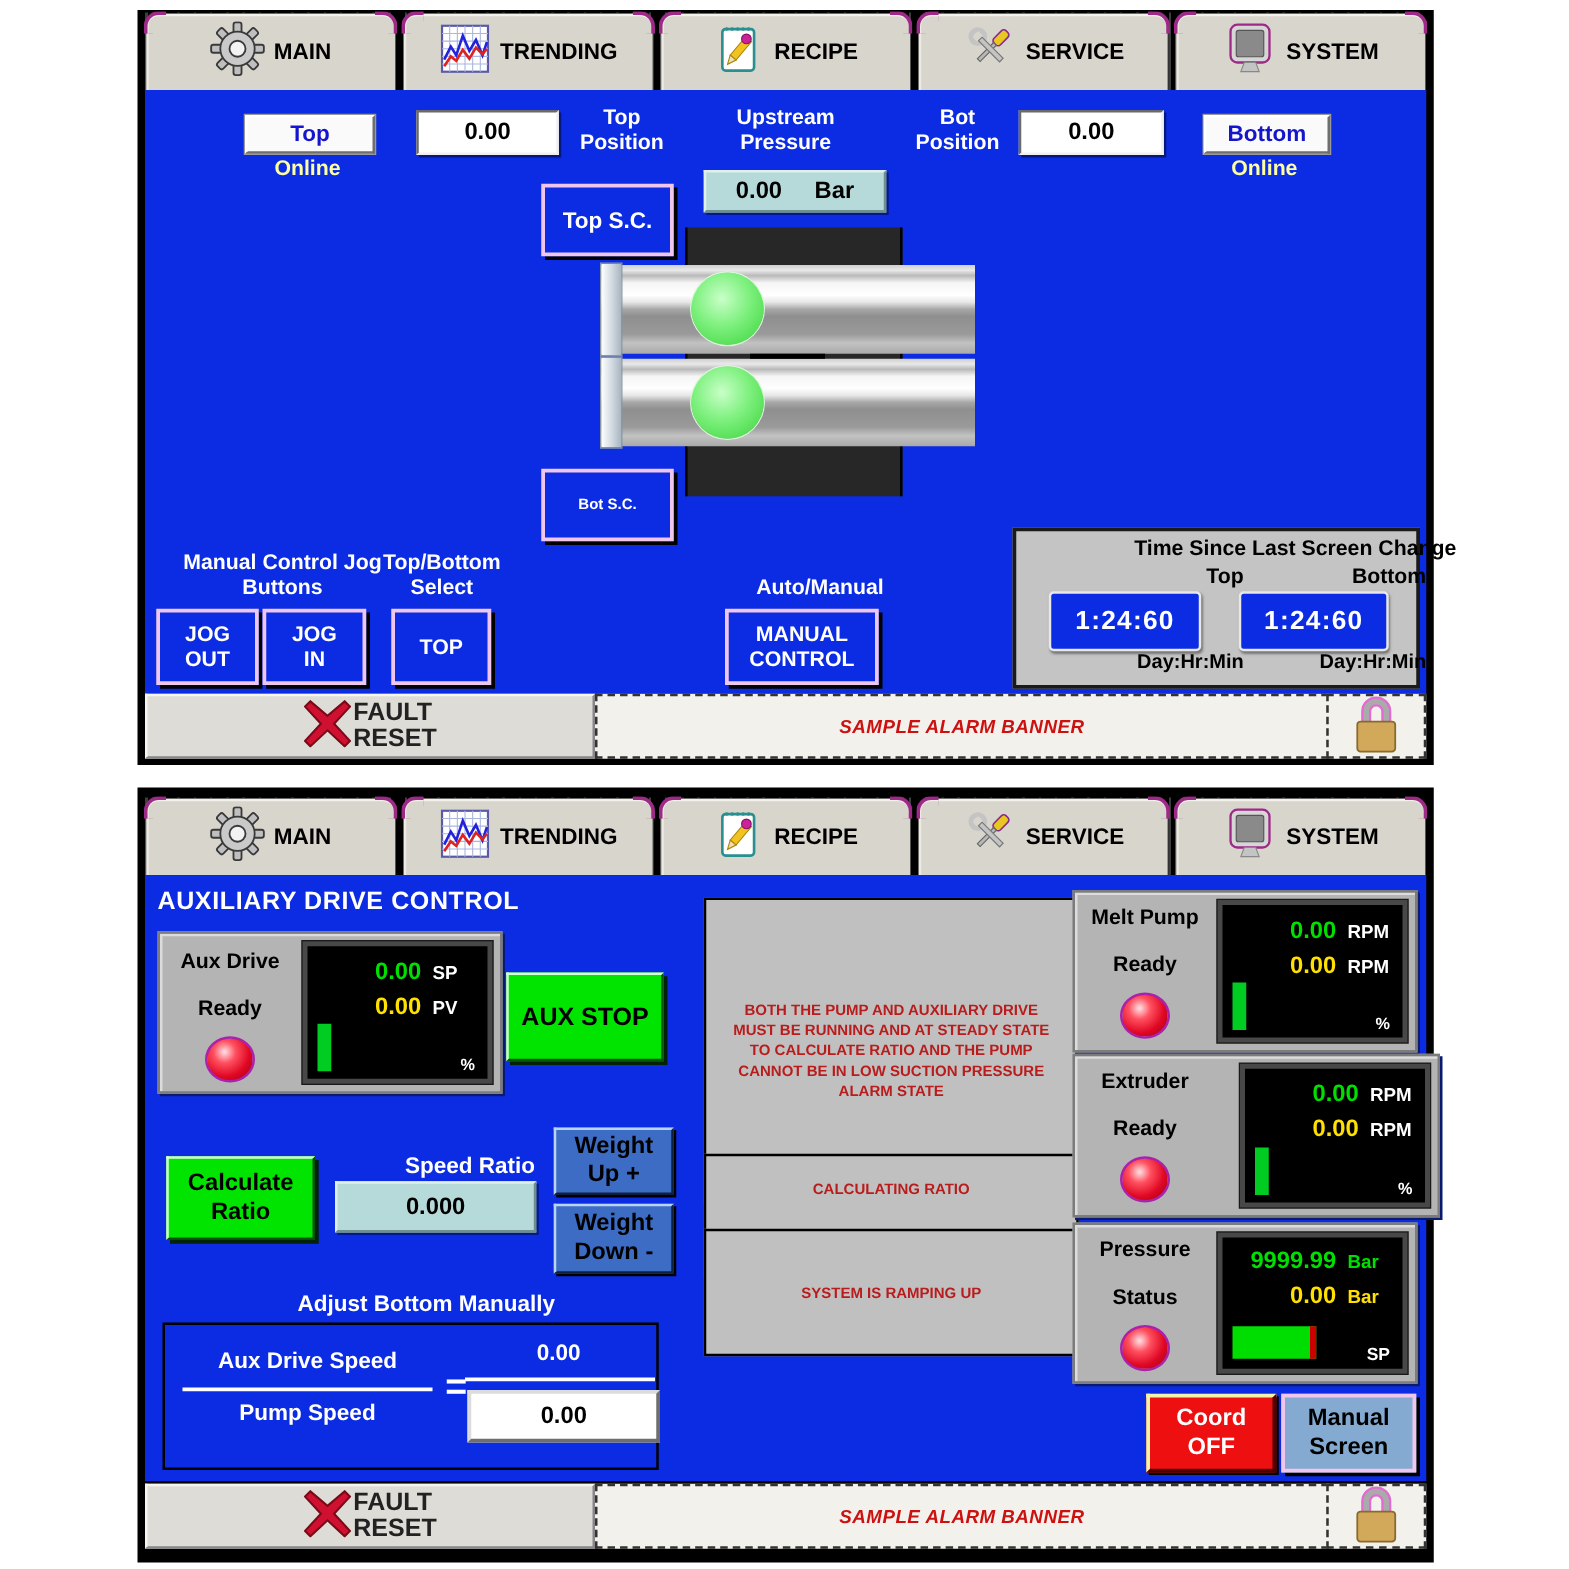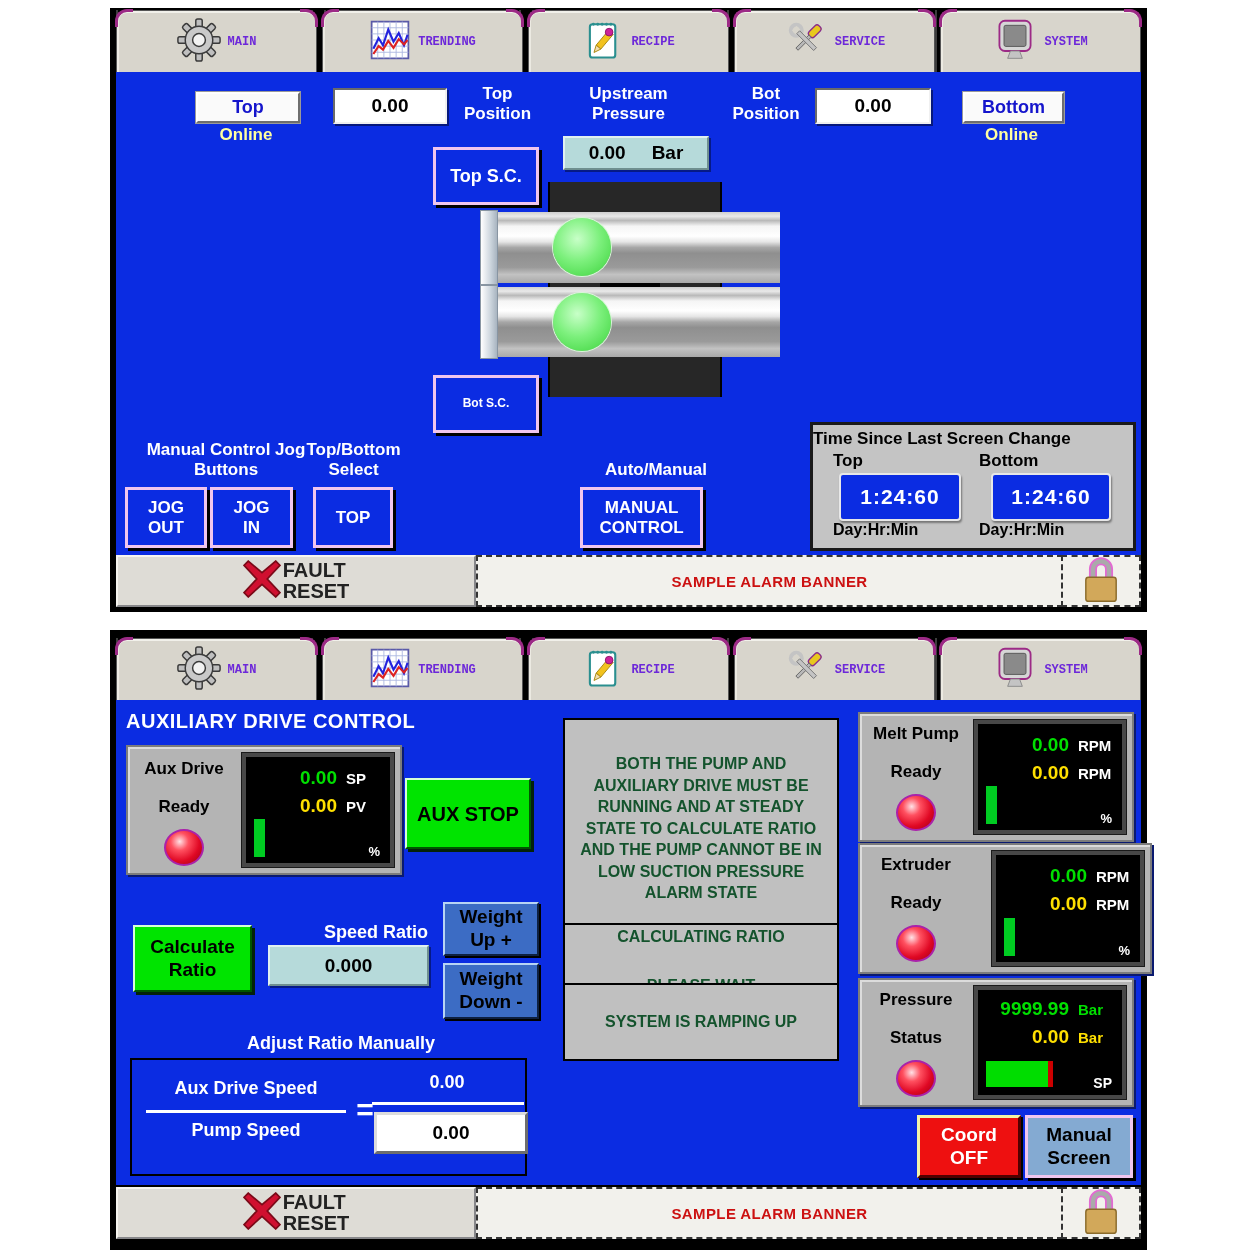--- a/index.html
+++ b/index.html
@@ -11,21 +11,21 @@
           background:repeating-linear-gradient(90deg,#3d3d3d 0 2px,#000 2px 13px);}
   #screen1 .tabbar{top:2px;}
   #screen2 .tabbar{top:8px;}
   .tab{flex:1;background:#d8d5cc;border:1px solid #555;border-bottom:none;border-radius:11px 11px 0 0;
        display:flex;align-items:center;justify-content:center;gap:7px;position:relative;
        box-shadow:inset 0 2px 0 #f1f0ea, inset 2px 0 0 #eceae2;}
   .tab::before{content:"";position:absolute;left:-2px;top:-2px;width:15px;height:15px;
        border-top:3px solid #9c2a86;border-left:3px solid #9c2a86;border-radius:12px 0 0 0;}
   .tab::after{content:"";position:absolute;right:-2px;top:-2px;width:15px;height:15px;
        border-top:3px solid #9c2a86;border-right:3px solid #9c2a86;border-radius:0 12px 0 0;}
-  .tab-label{font-weight:bold;font-size:12px;color:#6d28d9;font-family:Liberation Mono, monospace;}
+  .tab-label{font-weight:bold;font-size:18px;color:#000000;}
   .blue{position:absolute;left:6px;background:#0b2ce2;}
   #screen1 .blue{top:64px;width:1025px;height:483px;}
   #screen2 .blue{top:70px;width:1025px;height:485px;}
   .abs{position:absolute;}
   .lbl{color:#fff;font-weight:bold;font-size:17px;text-align:center;line-height:1.2;}
   .yellowlbl{color:#ffffa0;font-weight:bold;font-size:17px;text-align:center;}
   .whitebtn{background:#fafafa;border:2px solid;border-color:#ffffff #6e6e6e #6e6e6e #ffffff;
        color:#1515cc;font-weight:bold;font-size:18px;display:flex;align-items:center;justify-content:center;
        box-shadow:0 0 0 1px #9a9a9a;}
   .wfield{background:#ffffff;border:2px solid;border-color:#6a6a6a #f0f0f0 #f0f0f0 #6a6a6a;color:#000;
@@ -53,34 +53,34 @@
        background:radial-gradient(circle at 38% 32%,#ffe2e6 0%,#ff5060 28%,#e00824 62%,#980014 100%);
        border:2px solid #aa22aa;}
   .disp{position:absolute;background:#000;border:4px solid #484848;box-shadow:0 0 0 1px #1a1a1a;}
   .drow{display:flex;justify-content:flex-end;align-items:baseline;gap:9px;padding-right:8px;font-weight:bold;}
   .dval{font-size:19px;}
   .dunit{font-size:15px;color:#fff;width:36px;text-align:left;}
   .green{color:#00e000}.yellow{color:#ffe000}
   .vbar{position:absolute;left:8px;bottom:6px;width:11px;height:38px;background:#00cc22;}
   .hbar{position:absolute;left:8px;bottom:8px;width:62px;height:26px;background:#00dd00;border-right:5px solid #cc0000;}
   .pct{position:absolute;right:10px;bottom:4px;color:#fff;font-weight:bold;font-size:13px;}
-  .msg{background:#c0c0c0;border:2px solid #000;color:#14532d;font-weight:bold;font-size:16px;text-align:center;
-       display:flex;flex-direction:column;align-items:center;justify-content:center;padding:6px;line-height:1.35;}
+  .msg{background:#c0c0c0;border:2px solid #000;color:#b91c1c;font-weight:bold;font-size:12px;text-align:center;
+       display:flex;flex-direction:column;align-items:center;justify-content:center;padding:18px;line-height:1.35;}
   .timepanel{background:#c4c4c4;border:3px solid #1a1a1a;}
   .tdisp{position:absolute;background:#0b2ce2;border:2px solid #e8e8e8;border-radius:4px;color:#fff;font-weight:bold;
        font-size:21px;display:flex;align-items:center;justify-content:center;letter-spacing:1px;box-shadow:1px 2px 2px #777;}
-  .tlbl{position:absolute;color:#000;font-weight:bold;font-size:17px;text-align:left;}
+  .tlbl{position:absolute;color:#000;font-weight:bold;font-size:17px;text-align:right;padding-left:32px;}
   .footer{position:absolute;left:6px;width:1025px;height:52px;display:flex;background:#000;}
   #screen1 .footer{top:547px;}
   #screen2 .footer{top:557px;}
   .faultbtn{width:356px;background:#dedcd6;border:2px solid;border-color:#f6f5f0 #87878a #87878a #f6f5f0;
        display:flex;align-items:center;justify-content:center;gap:2px;}
   .faulttext{color:#222;font-weight:bold;font-size:20px;line-height:1.05;text-align:left;}
   .banner{flex:1;background:#f2f1ec;border:2px dashed #333;display:flex;align-items:center;justify-content:center;
-       color:#cc1111;font-weight:bold;font-size:15px;letter-spacing:.4px;}
+       color:#cc1111;font-weight:bold;font-size:15px;letter-spacing:.4px;font-style:italic;}
   .lockarea{width:76px;background:#f2f1ec;border:2px dashed #333;margin-left:-2px;display:flex;align-items:center;justify-content:center;}
   .darkrect{background:#272727;border-left:2px solid #000;border-right:2px solid #000;}
   .cyl{background:linear-gradient(180deg,#cfcfcf 0%,#e9e9e9 6%,#b9b9b9 12%,#f5f5f5 20%,#ffffff 34%,#e6e6e6 42%,
        #a7a7a7 50%,#8f8f8f 58%,#9a9a9a 78%,#c2c2c2 88%,#a9a9a9 100%);}
   .cap{position:absolute;left:0;top:-2px;bottom:-2px;width:16px;
        background:linear-gradient(90deg,#ffffff,#ccd5dd 60%,#a8b4c0);border:1px solid #8895a2;}
   .gcircle{position:absolute;width:58px;height:58px;border-radius:50%;
        background:radial-gradient(circle at 42% 36%,#c8ffc8 0%,#7df07d 45%,#58e058 75%,#3ec84e 100%);
        box-shadow:0 0 0 1px #d8f8d8;}
   .ratiobox{background:#0b2ce2;border:2px solid #000;}
@@ -422,21 +422,21 @@
 
     <div class="abs steelbtn" style="left:327px;top:202px;width:92px;height:50px;">
       <span>Weight</span>
       <span>Up +</span>
     </div>
     <div class="abs steelbtn" style="left:327px;top:263px;width:92px;height:52px;">
       <span>Weight</span>
       <span>Down -</span>
     </div>
 
-    <div class="abs lbl" style="left:95px;top:333px;width:260px;font-size:18px;">Adjust Ratio Manually</div>
+    <div class="abs lbl" style="left:95px;top:333px;width:260px;font-size:18px;">Adjust Bottom Manually</div>
 
     <div class="abs ratiobox" style="left:14px;top:358px;width:393px;height:114px;">
       <div class="abs lbl" style="left:14px;top:18px;width:200px;font-size:18px;">Aux Drive Speed</div>
       <div class="fline" style="left:14px;top:50px;width:200px;"></div>
       <div class="abs lbl" style="left:14px;top:60px;width:200px;font-size:18px;">Pump Speed</div>
       <div class="abs lbl" style="left:220px;top:32px;width:26px;font-size:30px;">=</div>
       <div class="abs lbl" style="left:250px;top:12px;width:130px;font-size:18px;">0.00</div>
       <div class="fline" style="left:240px;top:42px;width:152px;"></div>
       <div class="rinput" style="left:242px;top:52px;width:148px;height:36px;">0.00</div>
     </div>

